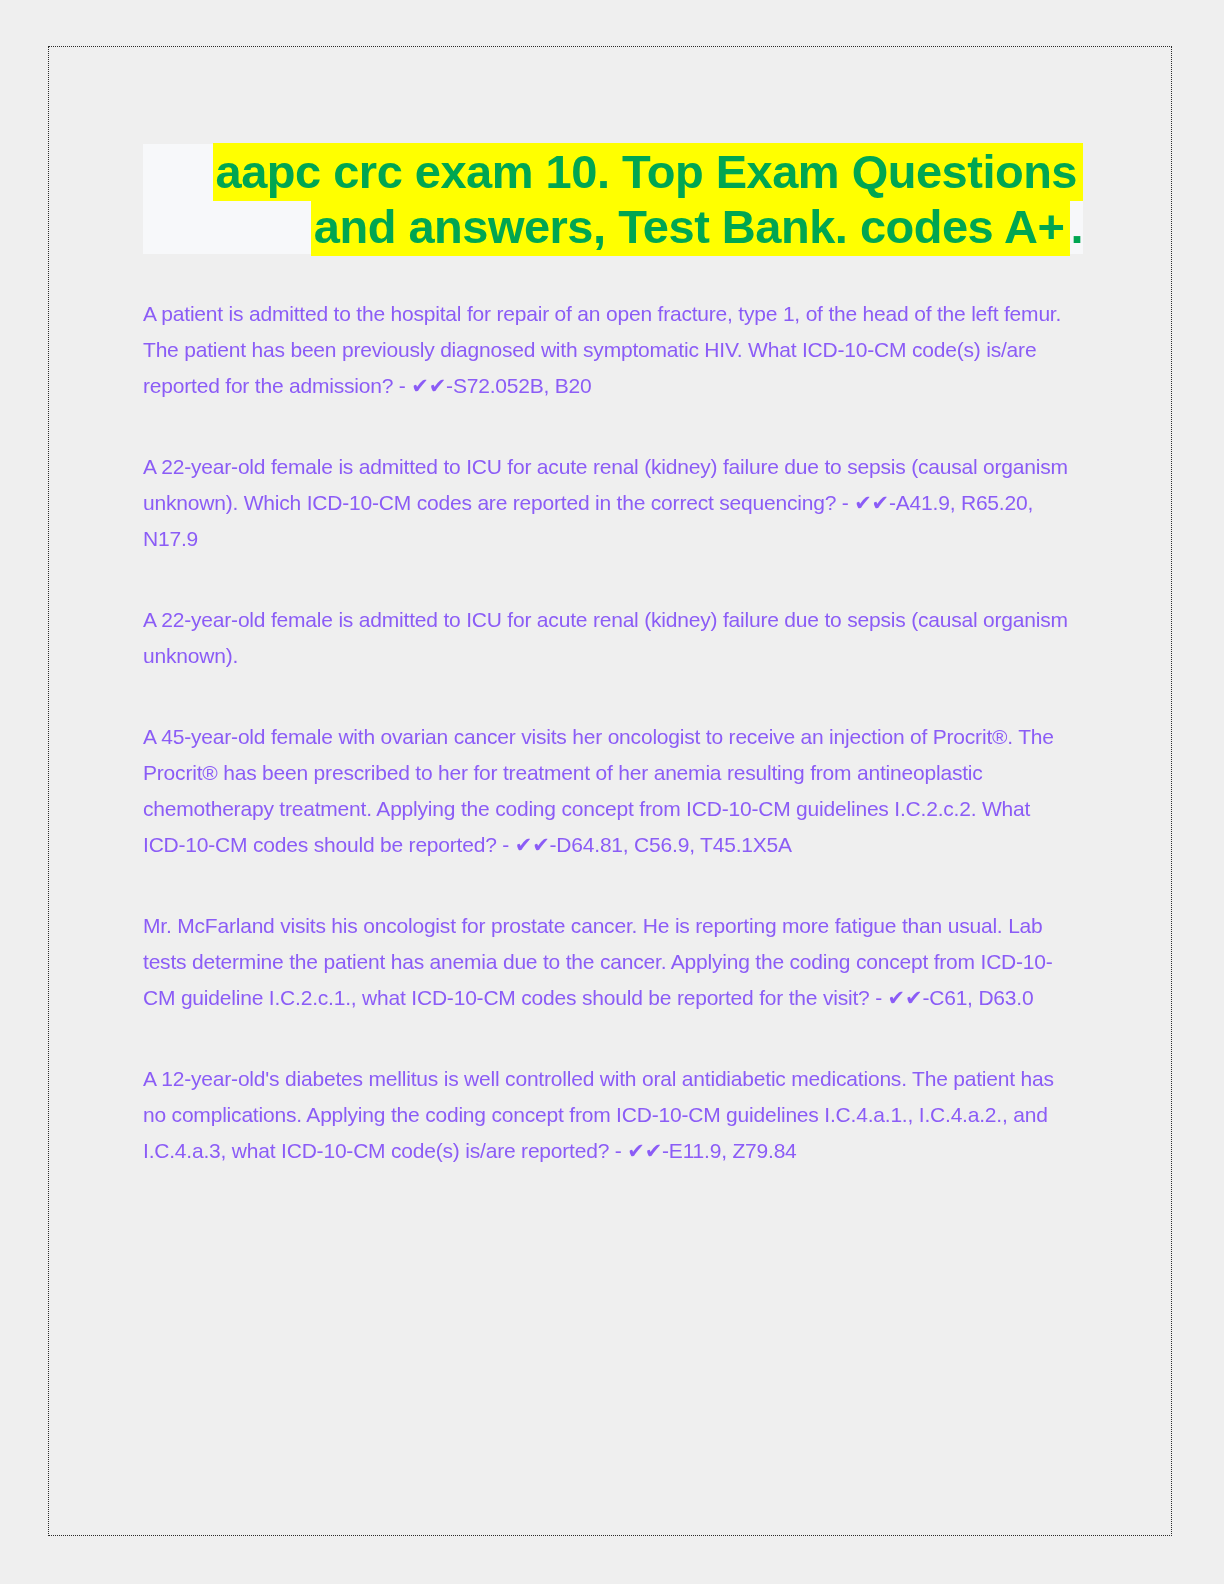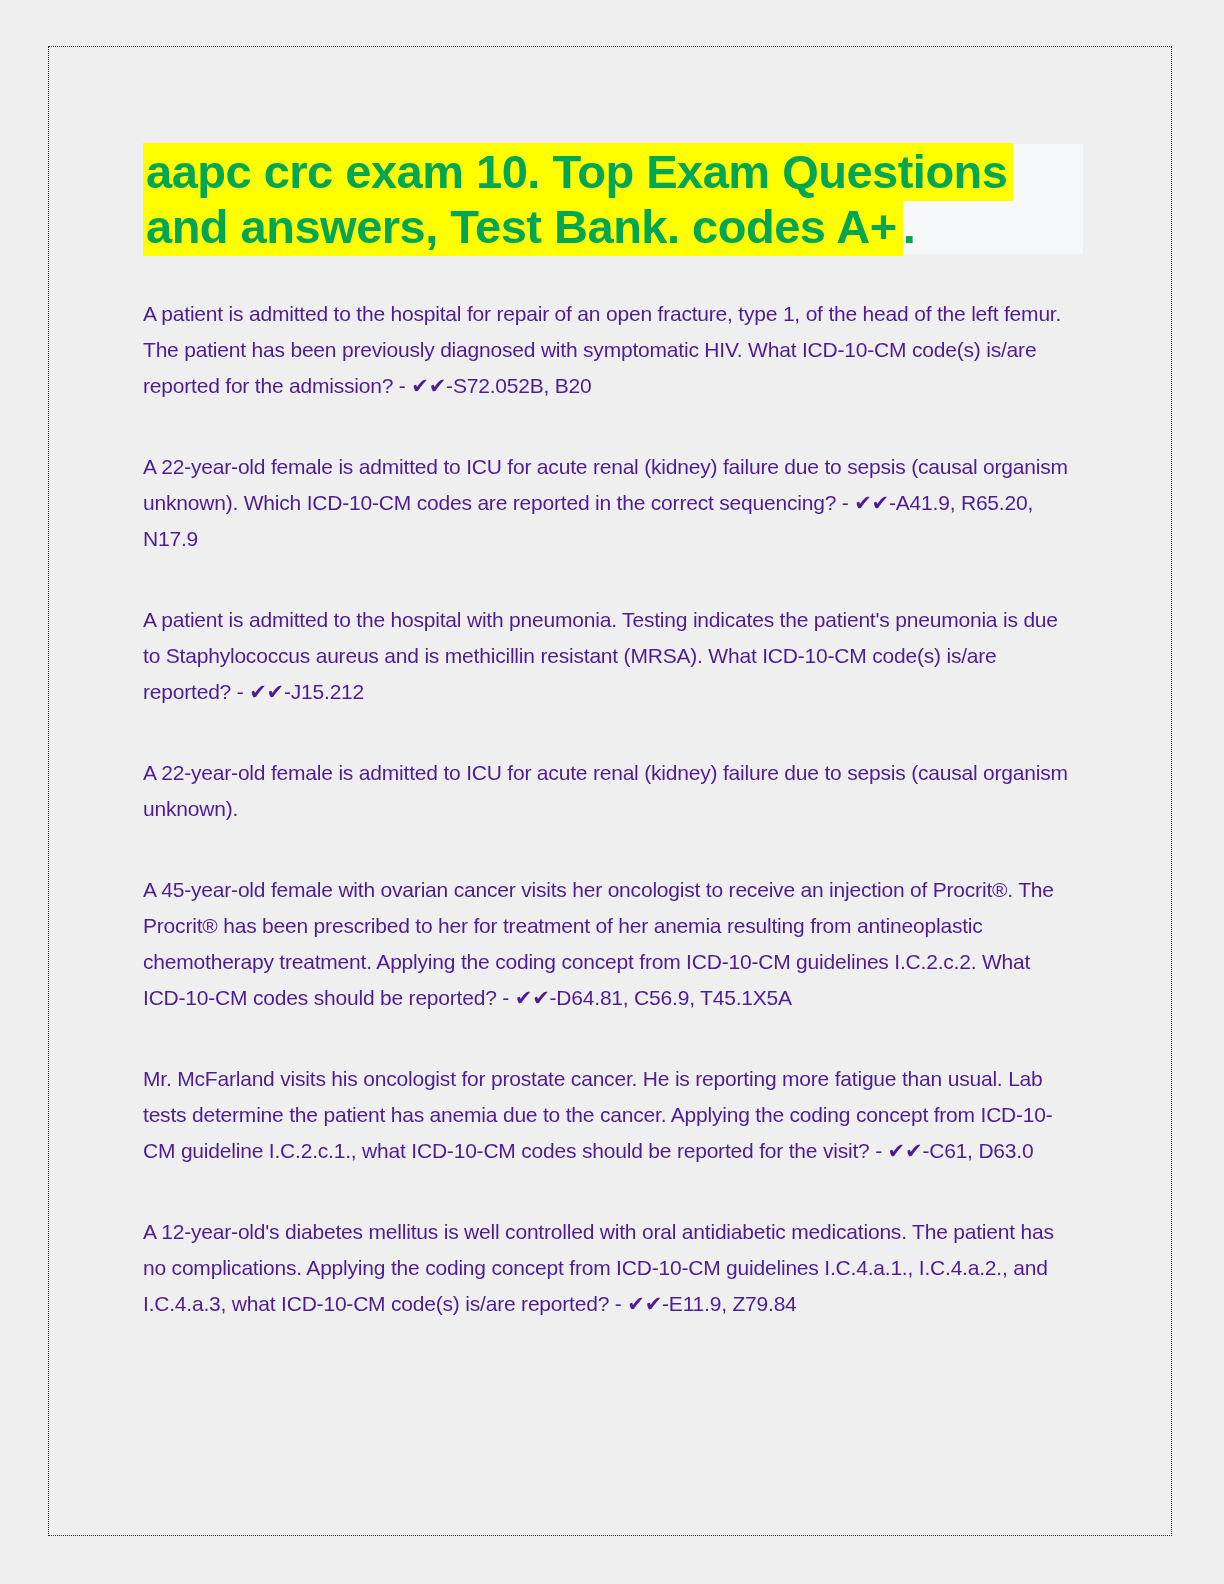--- a/index.html
+++ b/index.html
@@ -29,38 +29,39 @@
     left: 143px;
     top: 144px;
     width: 940px;
     min-height: 110px;
     background: #f7f8fa;
     font-weight: bold;
     font-size: 47px;
     line-height: 55px;
     letter-spacing: -0.5px;
     color: #00a651;
+    text-align: right;
   }
   .hl {
     background: #ffff00;
     padding: 2px 6px 3px 3px;
     white-space: nowrap;
   }
   .title-dot {
     color: #00a651;
   }
   .content {
     position: absolute;
     left: 143px;
     top: 296px;
     width: 929px;
     font-size: 21px;
     line-height: 36px;
     letter-spacing: -0.2px;
-    color: #4c1d95;
+    color: #8b5cf6;
   }
   .qa-block {
     margin: 0 0 45px 0;
   }
   .qa-block p {
     margin: 0 0 10px 0;
   }
   .qa-block p:last-child {
     margin-bottom: 0;
   }
@@ -77,23 +78,20 @@
   </div>
 
   <div class="content">
     <div class="qa-block">
       <p>A patient is admitted to the hospital for repair of an open fracture, type 1, of the head of the left femur. The patient has been previously diagnosed with symptomatic HIV. What ICD-10-CM code(s) is/are reported for the admission? - ✔✔-S72.052B, B20</p>
     </div>
     <div class="qa-block">
       <p>A 22-year-old female is admitted to ICU for acute renal (kidney) failure due to sepsis (causal organism unknown). Which ICD-10-CM codes are reported in the correct sequencing? - ✔✔-A41.9, R65.20, N17.9</p>
     </div>
     <div class="qa-block">
-      <p>A patient is admitted to the hospital with pneumonia. Testing indicates the patient's pneumonia is due to Staphylococcus aureus and is methicillin resistant (MRSA). What ICD-10-CM code(s) is/are reported? - ✔✔-J15.212</p>
-    </div>
-    <div class="qa-block">
       <p>A 22-year-old female is admitted to ICU for acute renal (kidney) failure due to sepsis (causal organism unknown).</p>
     </div>
     <div class="qa-block">
       <p>A 45-year-old female with ovarian cancer visits her oncologist to receive an injection of Procrit®. The Procrit® has been prescribed to her for treatment of her anemia resulting from antineoplastic chemotherapy treatment. Applying the coding concept from ICD-10-CM guidelines I.C.2.c.2. What ICD-10-CM codes should be reported? - ✔✔-D64.81, C56.9, T45.1X5A</p>
     </div>
     <div class="qa-block">
       <p>Mr. McFarland visits his oncologist for prostate cancer. He is reporting more fatigue than usual. Lab tests determine the patient has anemia due to the cancer. Applying the coding concept from ICD-10-CM guideline I.C.2.c.1., what ICD-10-CM codes should be reported for the visit? - ✔✔-C61, D63.0</p>
     </div>
     <div class="qa-block">
       <p>A 12-year-old's diabetes mellitus is well controlled with oral antidiabetic medications. The patient has no complications. Applying the coding concept from ICD-10-CM guidelines I.C.4.a.1., I.C.4.a.2., and I.C.4.a.3, what ICD-10-CM code(s) is/are reported? - ✔✔-E11.9, Z79.84</p>

